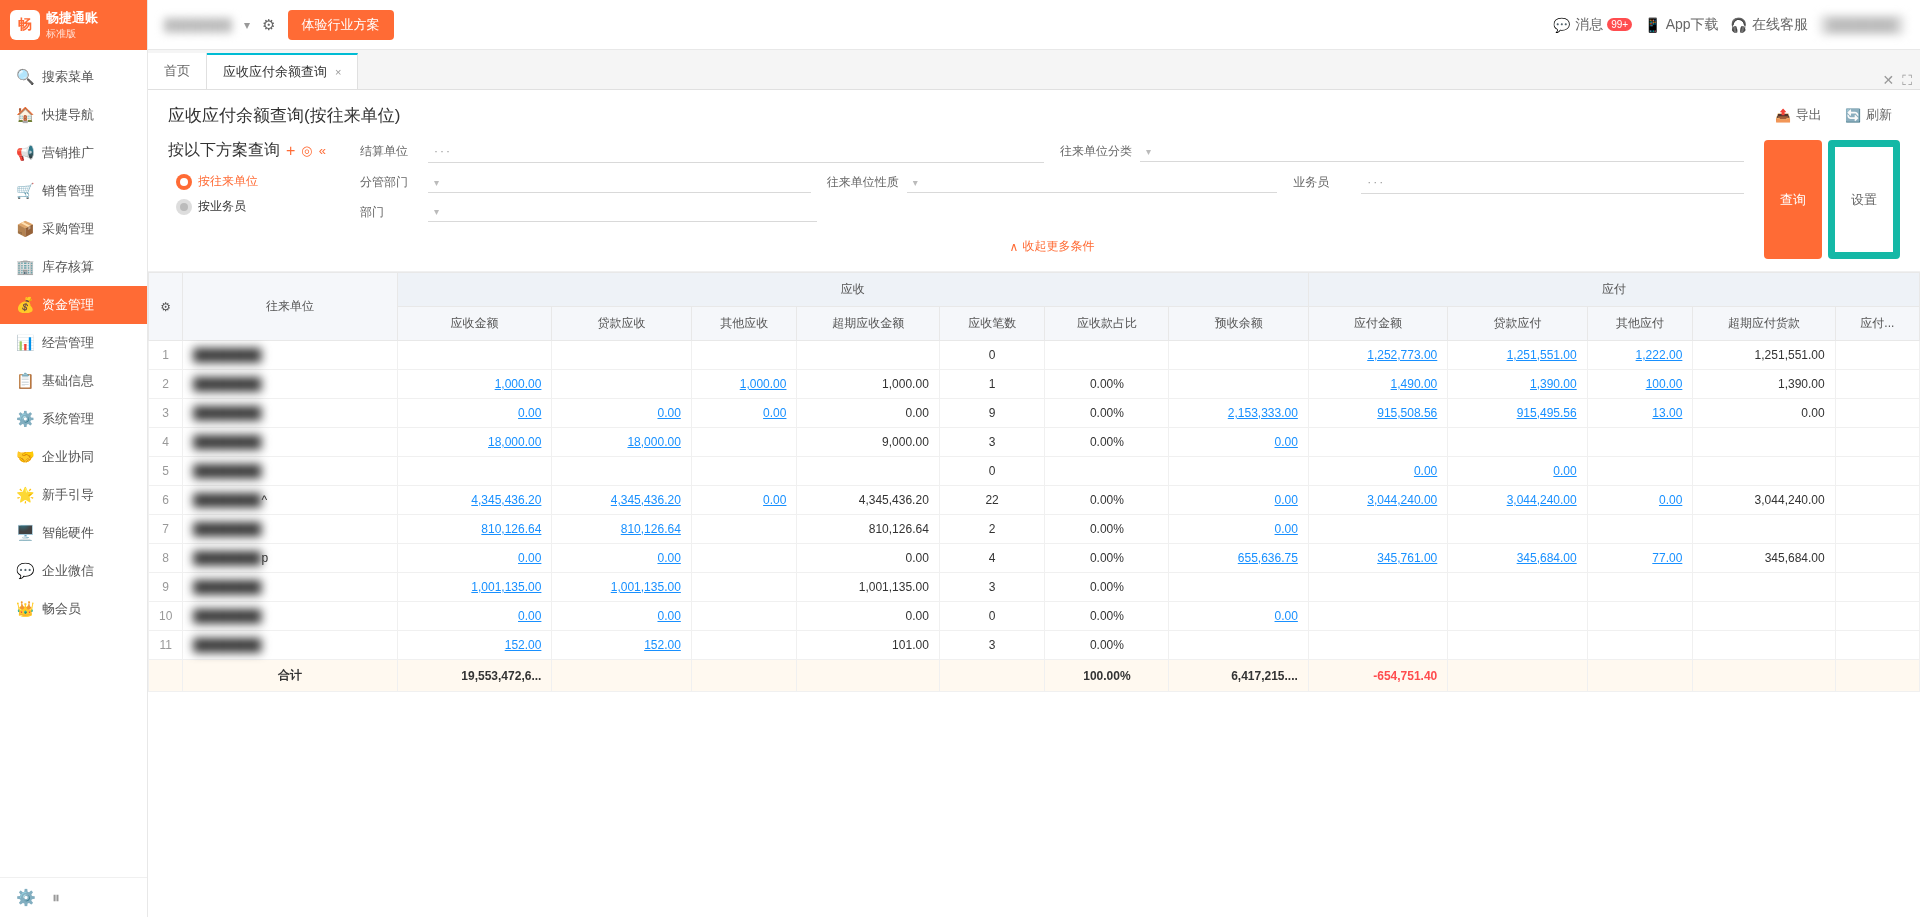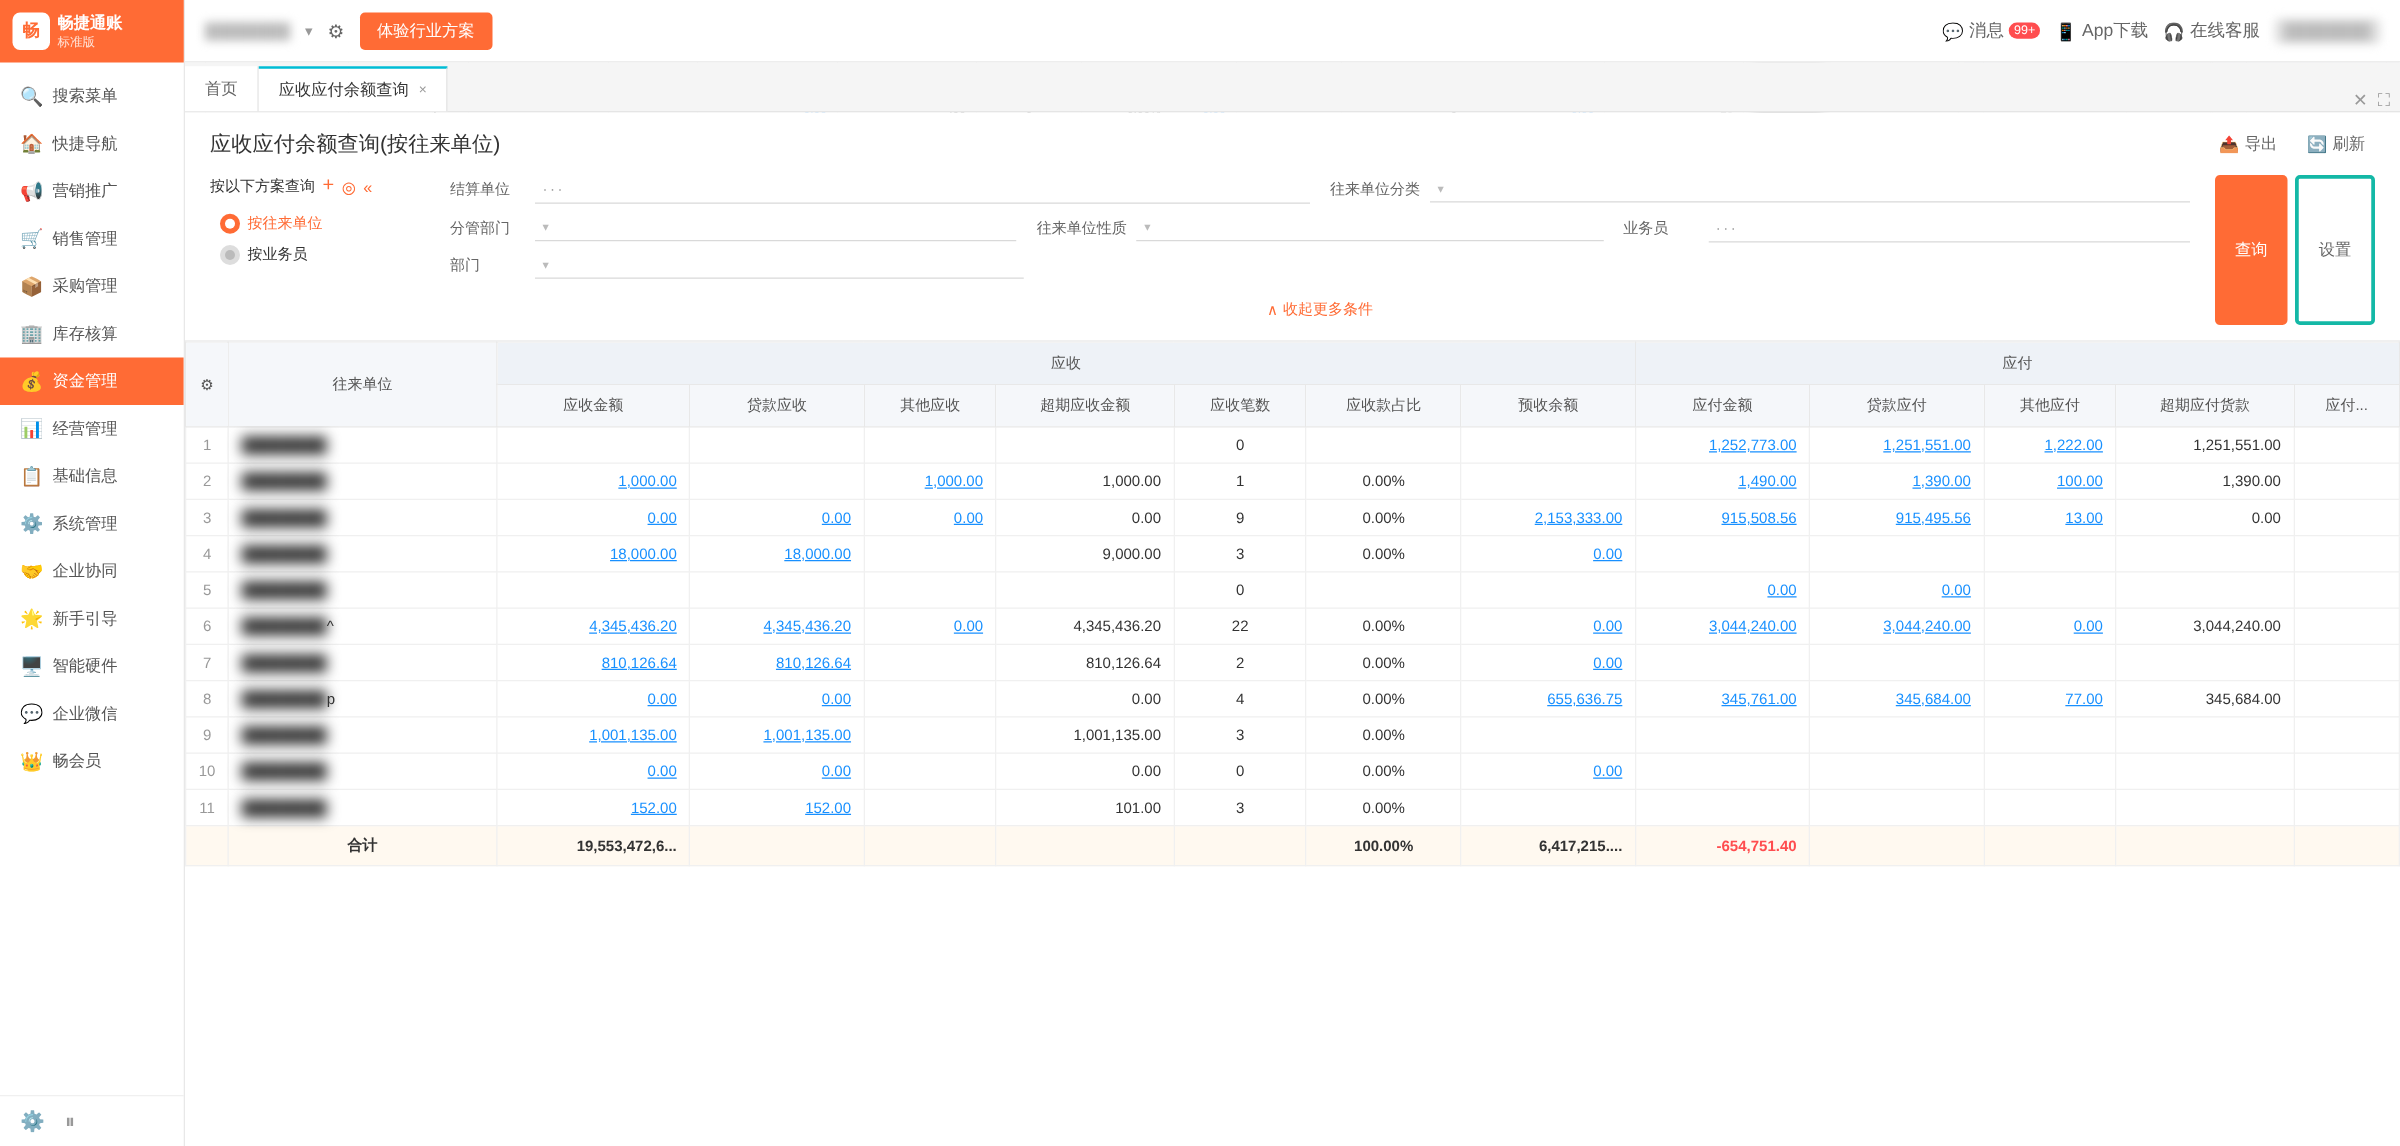--- a/index.html
+++ b/index.html
@@ -81,21 +81,21 @@
       cursor: pointer; padding: 4px 8px; border-radius: 3px;
     }
 
     
     .search-area {
       padding: 12px 20px; border-bottom: 1px solid #f0f0f0;
       display: flex; gap: 12px;
     }
     .search-left { width: 180px; flex-shrink: 0; }
     .search-schemes { display: flex; align-items: center; gap: 6px; margin-bottom: 8px; }
-    .scheme-label { font-size: 12px; color: #333; text-align: right; }
+    .scheme-label { font-size: 16px; color: #333; text-align: right; }
     .scheme-btn { color: #ff6b35; font-size: 16px; cursor: pointer; }
     .scheme-item {
       display: flex; align-items: center; gap: 6px; padding: 4px 8px;
       cursor: pointer; border-radius: 3px;
     }
     .scheme-item.active { color: #ff6b35; }
     .scheme-dot { width: 16px; height: 16px; background: #ff6b35; border-radius: 50%; display: flex; align-items: center; justify-content: center; }
     .scheme-dot-inner { width: 8px; height: 8px; background: #fff; border-radius: 50%; }
     .scheme-dot-gray { width: 16px; height: 16px; background: #ddd; border-radius: 50%; display: flex; align-items: center; justify-content: center; }
     .search-row { display: flex; gap: 16px; align-items: center; }
@@ -115,21 +115,21 @@
       margin-top: 4px;
     }
 
     
     .query-btns { display: flex; flex-direction: row; gap: 6px; padding-left: 8px; }
     .query-btn {
       background: #ff6b35; color: #fff; border: none; border-radius: 4px;
       padding: 6px 16px; cursor: pointer; font-size: 13px; white-space: nowrap;
     }
     .set-btn {
-      background: #fff; color: #666; border: 3px solid #14b8a6; border-radius: 4px;
+      background: #fff; color: #666; border: 7px solid #14b8a6; border-radius: 4px;
       padding: 6px 16px; cursor: pointer; font-size: 13px;
     }
 
     
     .table-container { flex: 1; overflow: auto; }
     table { width: 100%; border-collapse: collapse; font-size: 12px; }
     th {
       background: #f5f7fa; padding: 8px 10px; text-align: center;
       border: 1px solid #e8e8e8; font-weight: normal; color: #555;
       white-space: nowrap; position: sticky; top: 0; z-index: 10;

